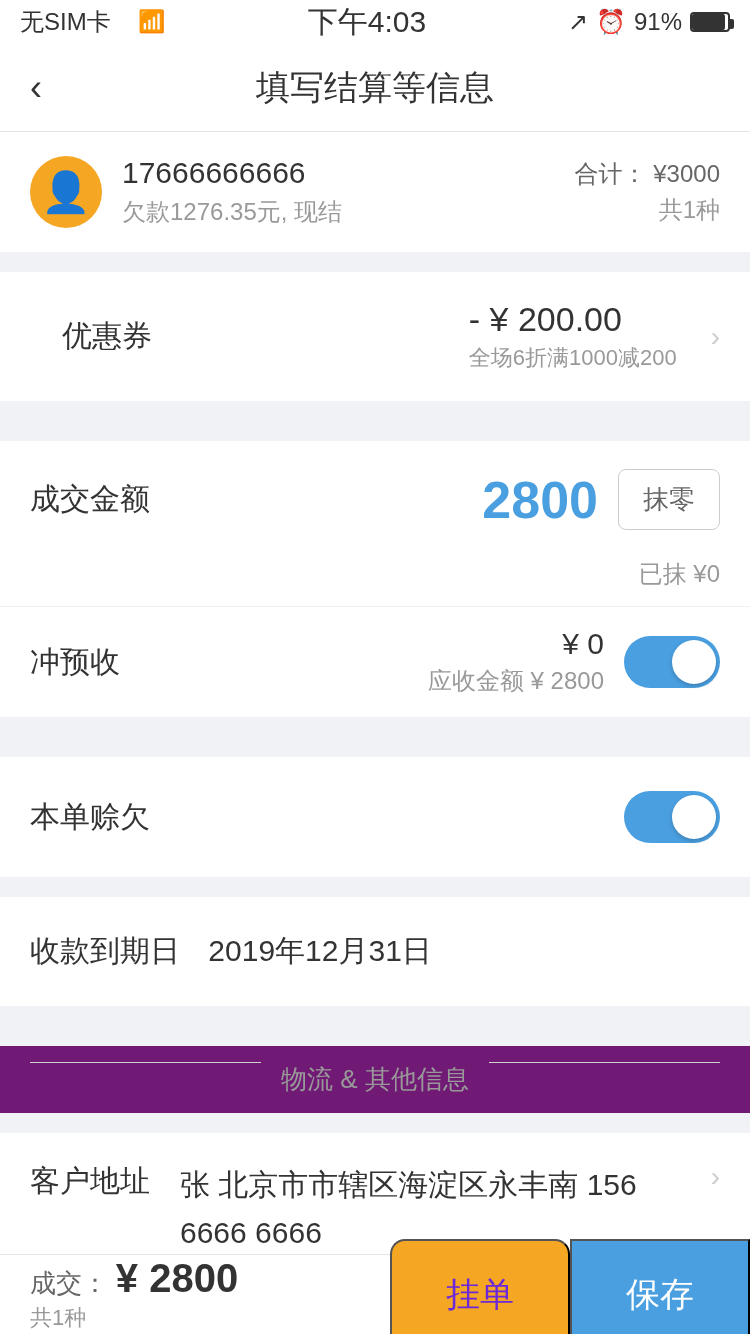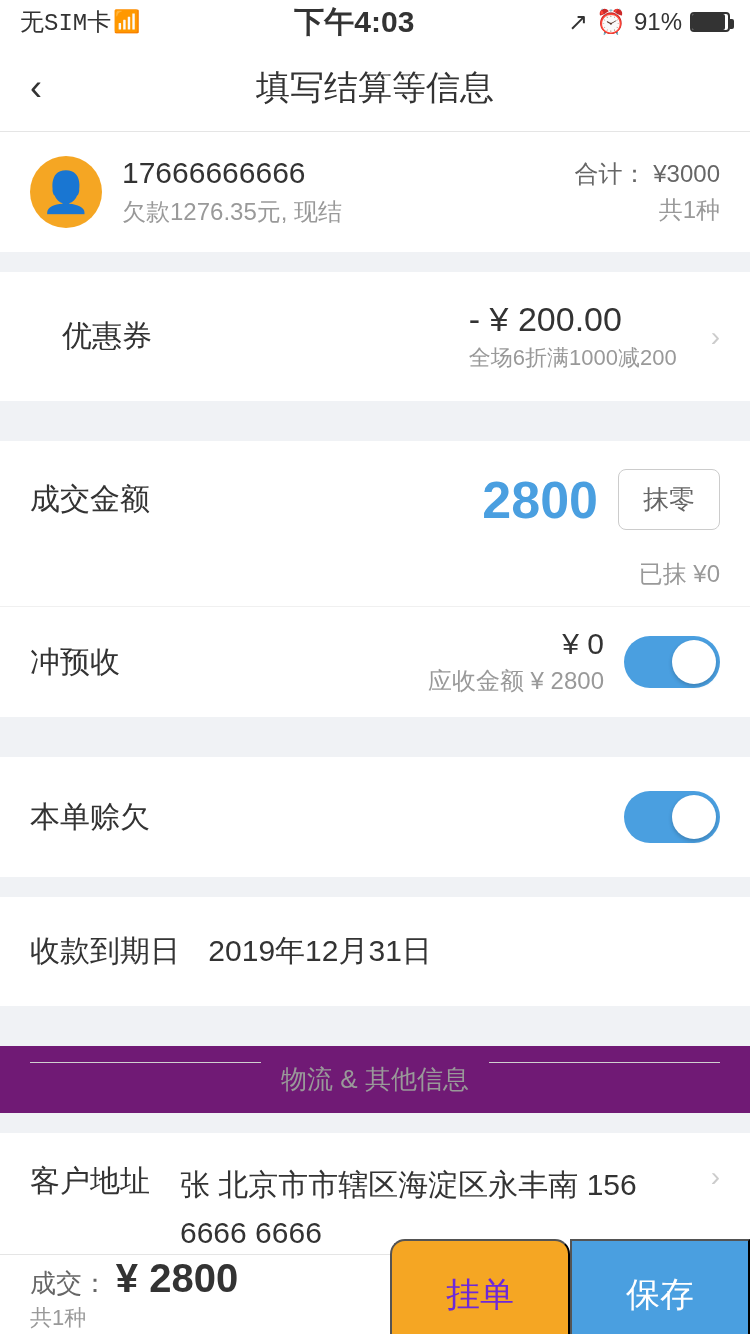--- a/index.html
+++ b/index.html
@@ -17,22 +17,22 @@
     .status-bar {
       height: 44px;
       background: #fff;
       display: flex;
       align-items: center;
       justify-content: space-between;
       padding: 0 20px;
       font-size: 24px;
       color: #333;
     }
-    .status-left { display: flex; align-items: center; gap: 2px; font-family: Liberation Mono, monospace; }
-    .status-center { font-size: 30px; font-weight: 700; }
+    .status-left { display: flex; align-items: center; gap: 28px; }
+    .status-center { font-size: 30px; font-weight: 400; }
     .status-right { display: flex; align-items: center; gap: 8px; font-size: 24px; }
     .battery {
       width: 40px; height: 20px; border: 2px solid #333; border-radius: 4px;
       position: relative; display: inline-block;
     }
     .battery::after {
       content: ''; position: absolute; right: -6px; top: 5px;
       width: 4px; height: 10px; background: #333; border-radius: 0 2px 2px 0;
     }
     .battery-fill {

